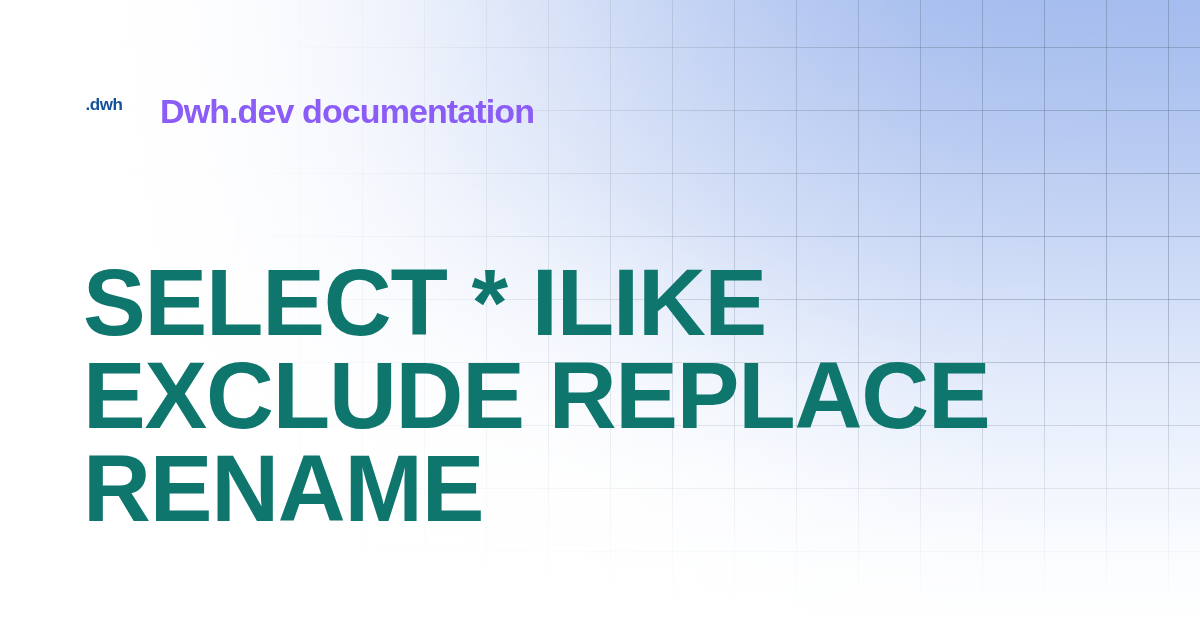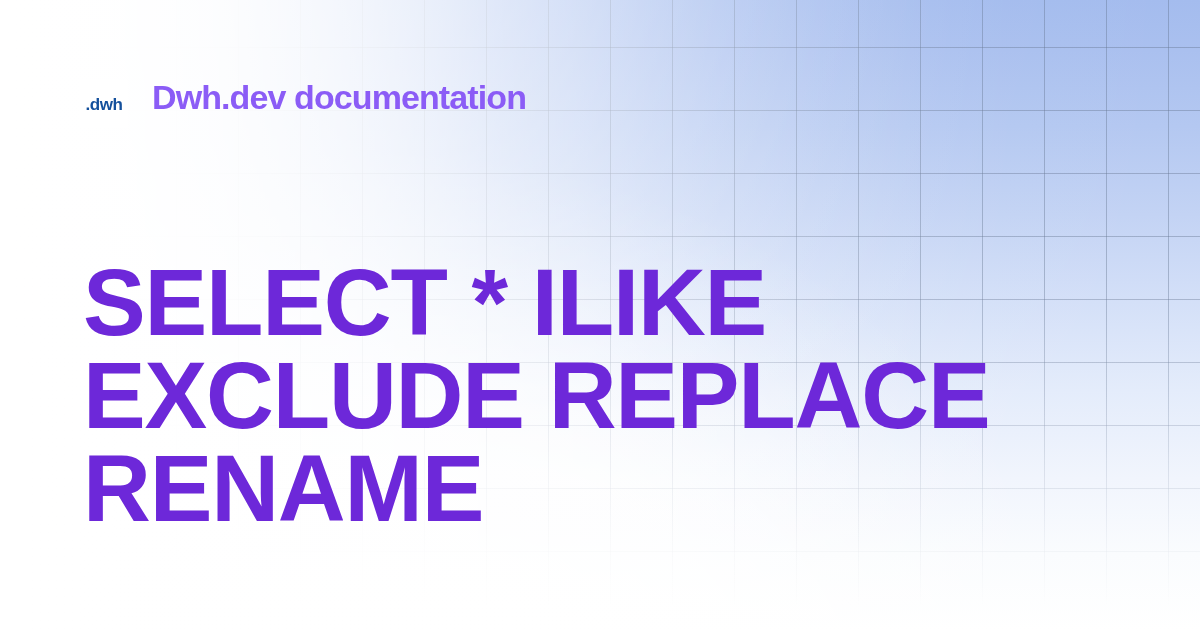--- a/index.html
+++ b/index.html
@@ -127,22 +127,22 @@
     position: absolute;
     inset: 0;
   }
 
   
   .brand {
     position: absolute;
     left: 80px;
     top: 80px;
     display: flex;
-    align-items: flex-start;
-    gap: 24px;
+    align-items: flex-end;
+    gap: 32px;
   }
   .brand-logo {
     width: 48px;
     height: 48px;
     background: #ffffff;
     display: flex;
     align-items: center;
     justify-content: center;
     flex: 0 0 auto;
   }
@@ -168,21 +168,21 @@
   .headline {
     position: absolute;
     left: 83px;
     top: 256px;
     width: 1010px;
     font-family: "Liberation Sans", "DejaVu Sans", sans-serif;
     font-size: 94px;
     font-weight: 700;
     line-height: 93px;
     letter-spacing: -1.2px;
-    color: #6d28d9;
+    color: #0f766e;
     text-transform: uppercase;
     white-space: pre-wrap;
   }
 </style>
 </head>
 <body>
 
 <div class="og-canvas">
 
   <div class="bg-base"></div>

